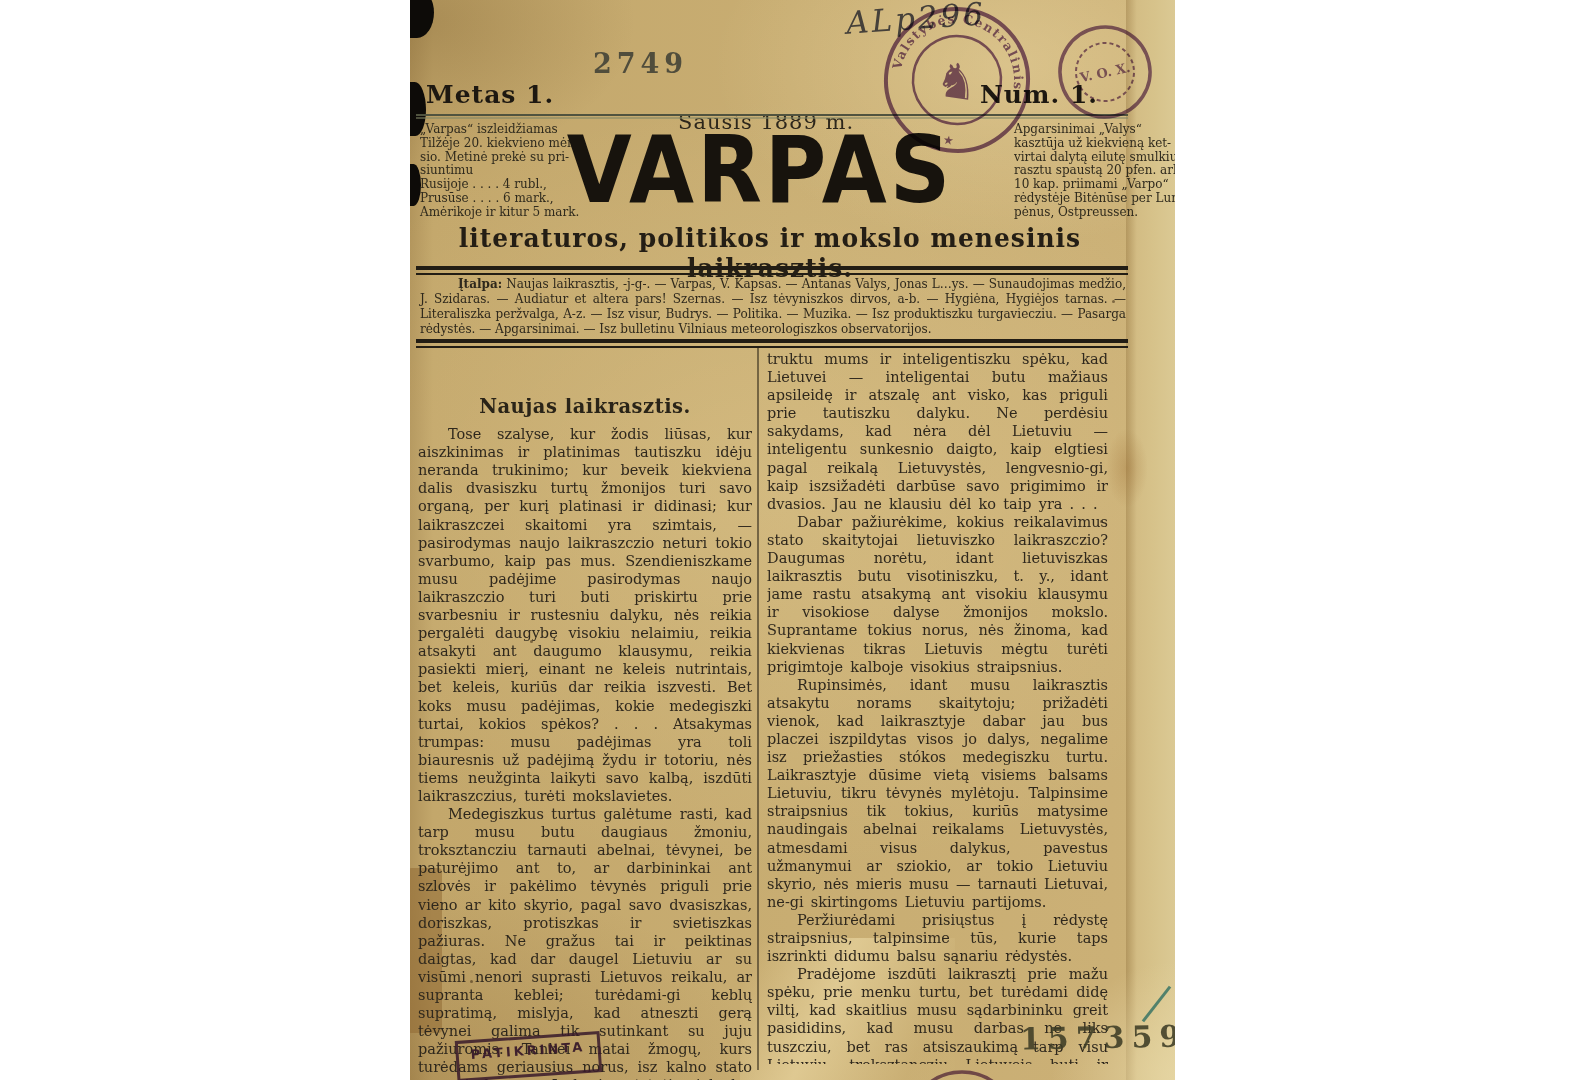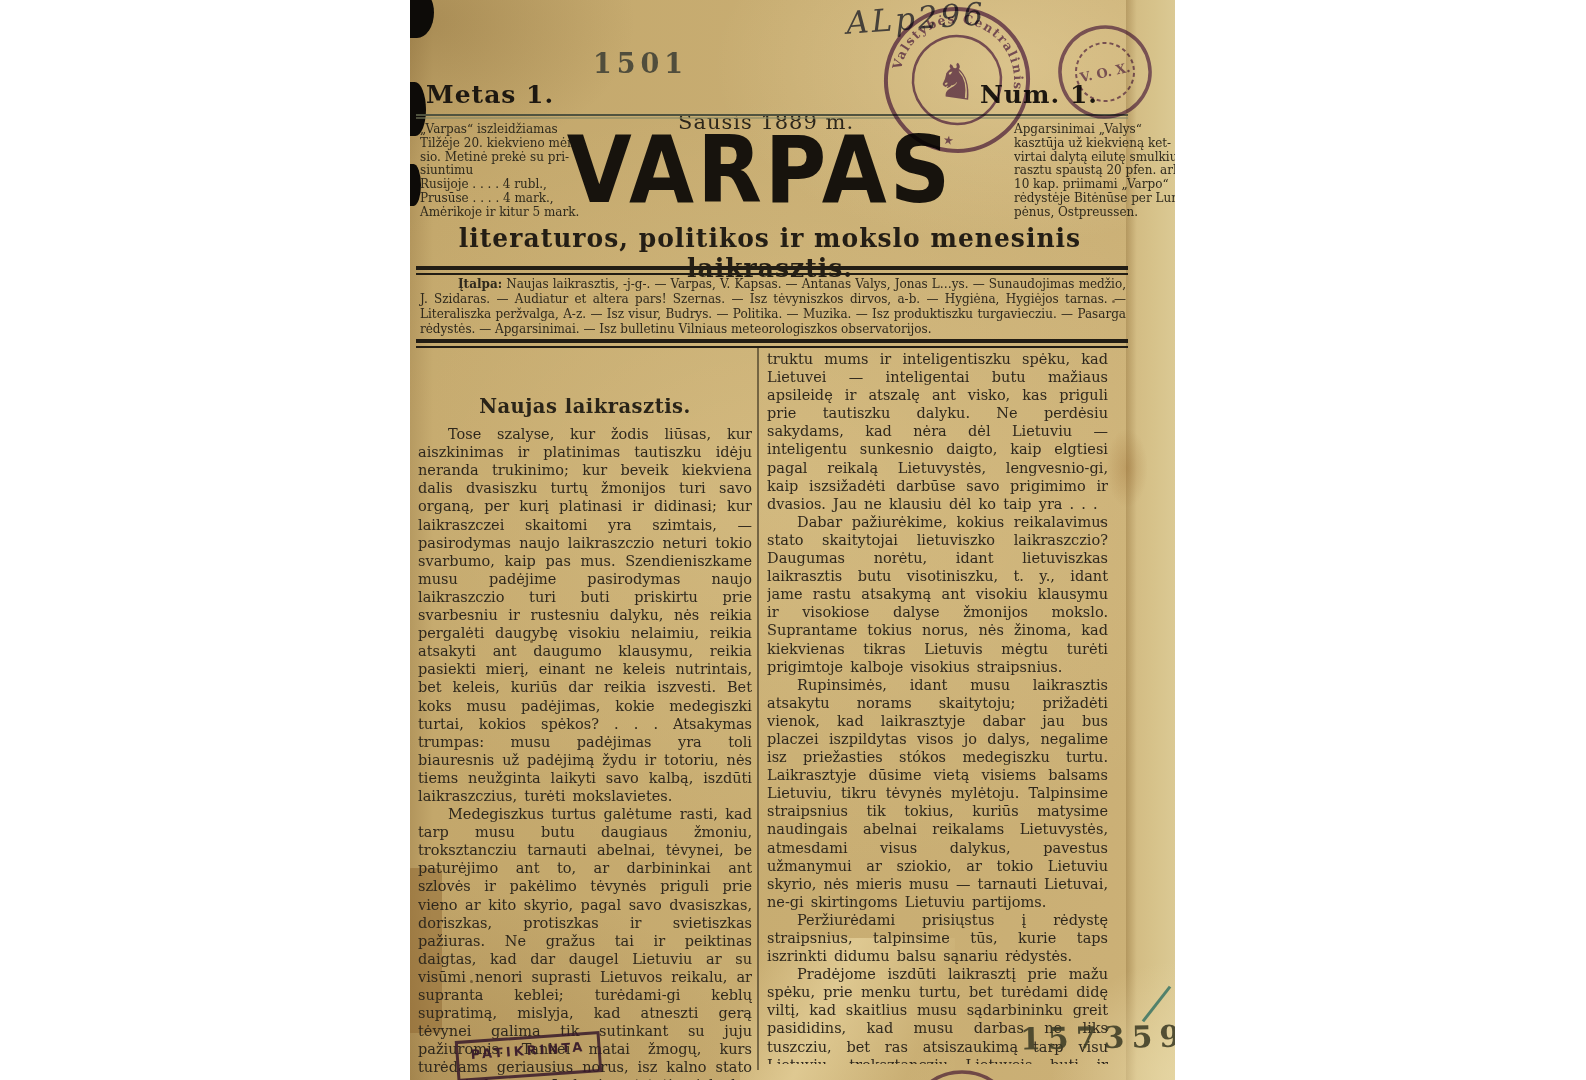--- a/index.html
+++ b/index.html
@@ -99,34 +99,34 @@
     <div class="abs tape"></div>
     <div class="abs stain-r"></div>
     <div class="abs crease"></div>
     <div class="abs penmark"></div>
     <div class="abs speck" style="left:120px;top:640px;"></div>
     <div class="abs speck" style="left:702px;top:300px;"></div>
     <div class="abs speck" style="left:60px;top:980px;"></div>
     <div class="abs speck" style="left:690px;top:520px;"></div>
 
     <div class="abs handwritten">ALp296</div>
-    <div class="abs catalog">1501</div>
+    <div class="abs catalog">2749</div>
 
     <div class="abs mh-volume">Metas 1.</div>
     <div class="abs mh-date">Sausis 1889 m.</div>
     <div class="abs mh-number">Num. 1.</div>
     <div class="abs rule-top"></div>
 
     <div class="abs notice notice-left">
       <div class="nl">„Varpas“ iszleidžiamas</div>
       <div class="nl">Tilžėje 20. kiekvieno mėne-</div>
       <div class="nl">sio.  Metinė prekė su pri-</div>
       <div class="nl nl-center">siuntimu</div>
       <div class="nl">Rusijoje  .  .  .  .  4 rubl.,</div>
-      <div class="nl">Prusūse  .  .  .  .  4 mark.,</div>
+      <div class="nl">Prusūse  .  .  .  .  6 mark.,</div>
       <div class="nl">Amėrikoje ir kitur 5 mark.</div>
     </div>
     <div class="abs notice notice-right">
       <div class="nl">Apgarsinimai „Valys“</div>
       <div class="nl">kasztūja už kiekvieną ket-</div>
       <div class="nl">virtai dalytą eilutę smulkiu</div>
       <div class="nl">rasztu spaustą 20 pfen. arba</div>
       <div class="nl">10 kap. priimami „Varpo“</div>
       <div class="nl">rėdystėje Bitėnūse per Lum-</div>
       <div class="nl">pėnus, Ostpreussen.</div>

